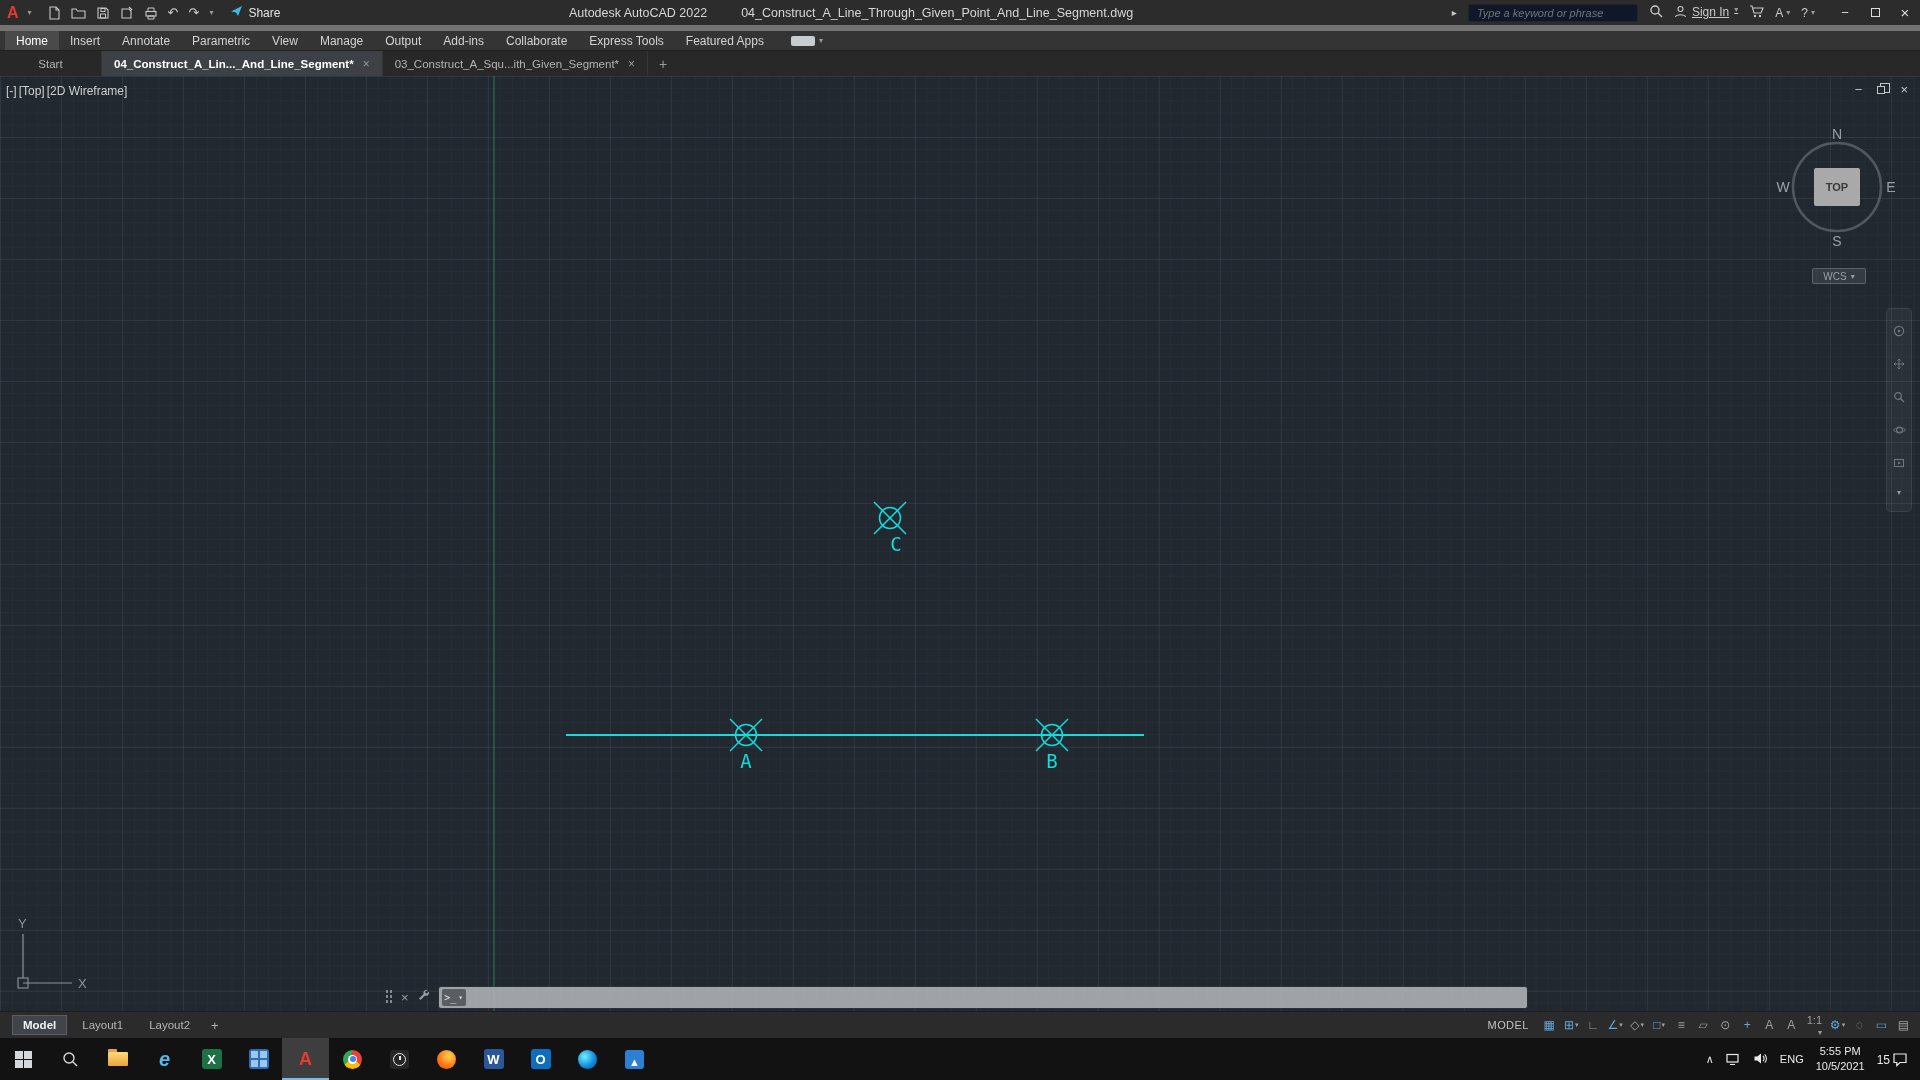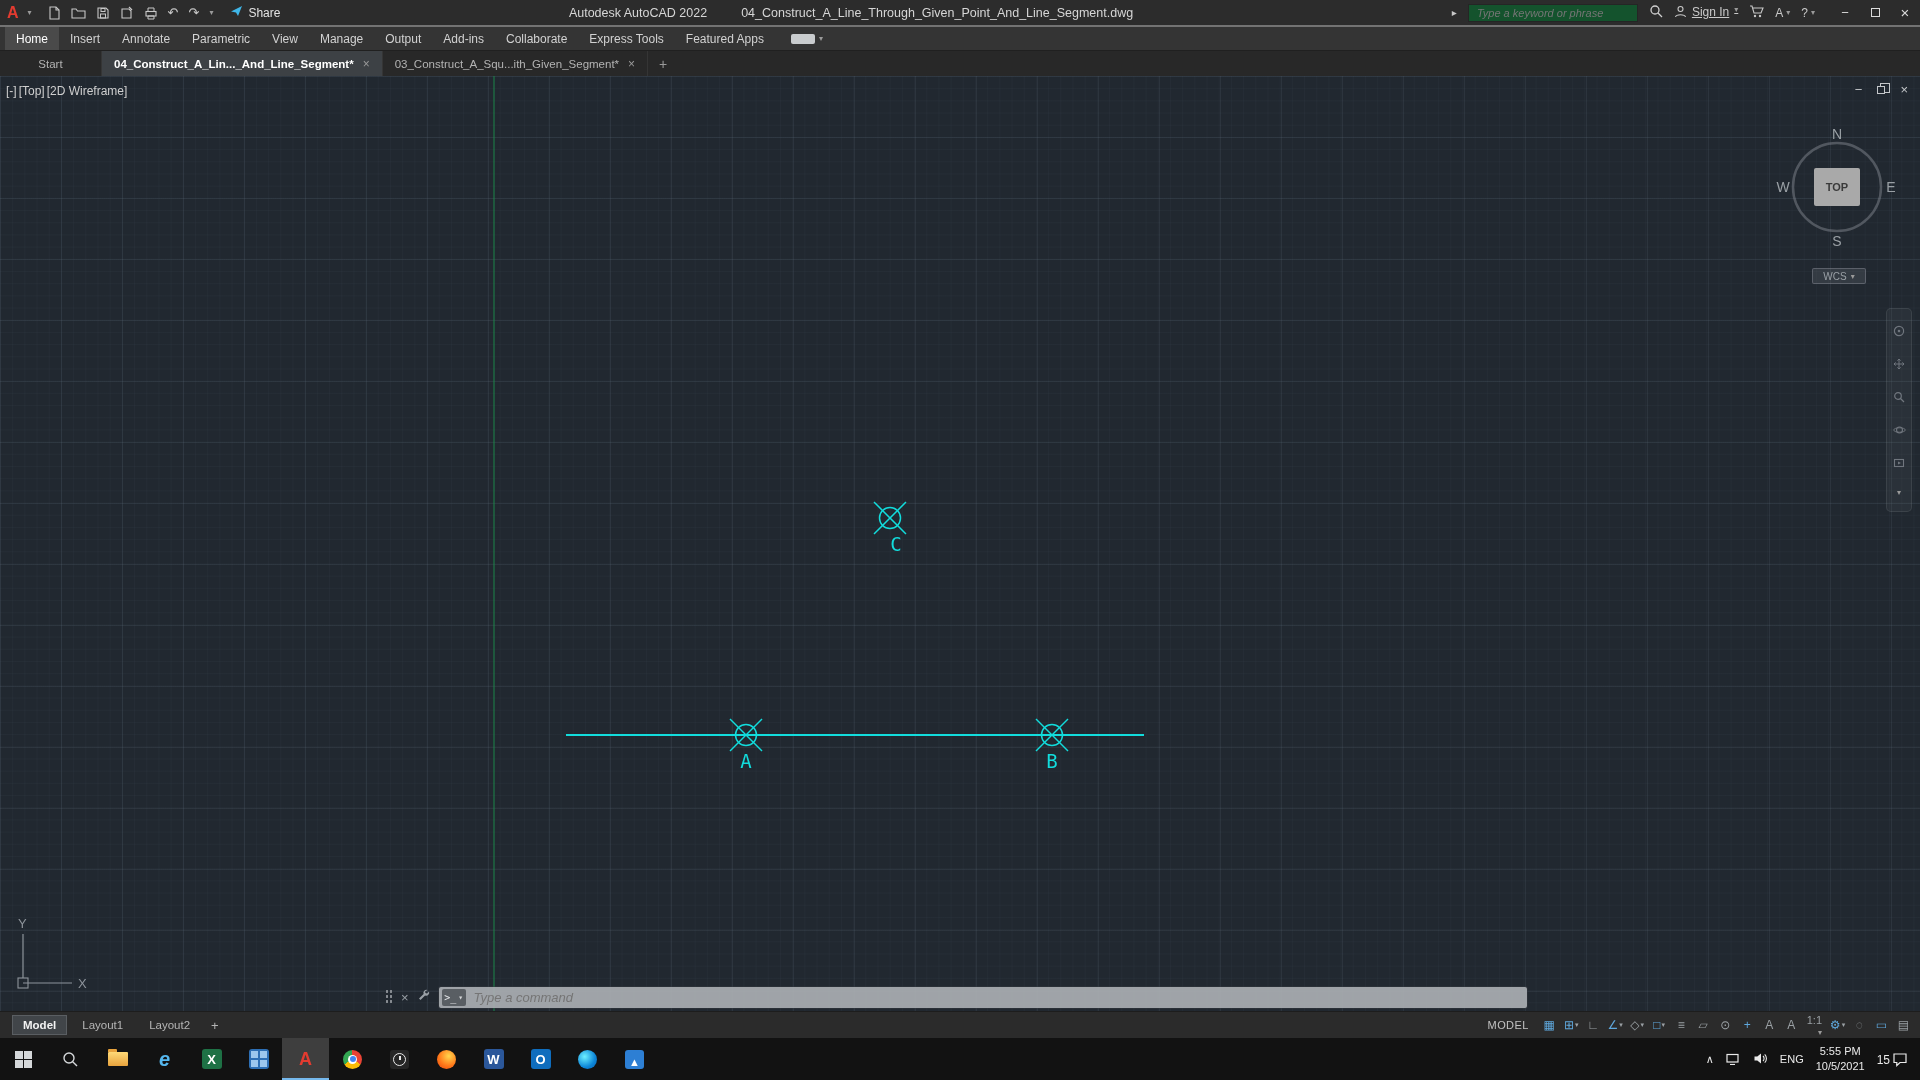--- a/index.html
+++ b/index.html
@@ -21,35 +21,35 @@
   .qat { display:flex; align-items:center; gap:10px; margin-left:6px; }
   .qat svg { display:block; }
   .uglyph { font-size:13px; color:#c8c8c8; line-height:1; }
   .share { display:flex; align-items:center; gap:5px; color:#e3e3e3; margin-left:8px;text-align:right; }
   .tb-center {
     position:absolute; left:851px; transform:translateX(-50%);
     white-space:nowrap; display:flex; gap:34px; color:#d6d6d6; font-size:12.5px;
   }
   .tb-right { margin-left:auto; display:flex; align-items:center; gap:11px; }
   .search-box {
-    width:170px; height:18px; background:#14532d; border:1px solid #252525;
+    width:170px; height:18px; background:#0f172a; border:1px solid #252525;
     display:flex; align-items:center; padding:0 6px;
   }
   .search-box input {
     flex:1; min-width:0; background:transparent; border:0; outline:0;
     color:#a9a9a9; font-style:italic; font-size:11px; font-family:inherit;
   }
   .signin { display:flex; align-items:flex-start; gap:5px;text-decoration:underline; }
   .win-btns { display:flex; margin-left:4px; }
   .win-btn { width:30px; height:25px; display:flex; align-items:center; justify-content:center; color:#dcdcdc; font-size:13px; }
   .maxbox { width:9px; height:9px; border:1px solid #dcdcdc; }
 
   
   .ribbon {
-    flex:0 0 25px; background:#343434; border-top:2px solid #737373;
+    flex:0 0 25px; background:#343434; border-top:6px solid #737373;
     display:flex; align-items:stretch; padding-left:5px; font-size:12px; color:#d2d2d2;
   }
   .rtab { display:flex; align-items:center; padding:0 11px; }
   .rtab.active { background:#4a4a4a; color:#ffffff; }
   .ribbon-ctl { display:flex; align-items:center; gap:4px; margin-left:16px; }
   .ribbon-pill { width:24px; height:10px; background:#c9ccce; border-radius:2px; }
 
   
   .filetabs {
     flex:0 0 26px; background:#282828; display:flex; align-items:stretch;
@@ -389,21 +389,20 @@
       <span class="grip"></span>
       <span class="cmd-x">×</span>
       <span><svg width="14" height="14" viewBox="0 0 14 14">
             <path d="M10.5 2a3 3 0 0 0-3.9 3.9L2 10.5 3.5 12l4.6-4.6A3 3 0 0 0 12 3.5L10 5.5 8.5 5 8 3.5z" fill="#9aa0a6"></path>
           </svg></span>
       <span class="cmd-bar">
         <span class="cmd-icon">
           <span>&gt;_</span>
           <span class="caret">▾</span>
         </span>
-        <input placeholder="Type a command" style="">
       </span>
     </div>
   </main>
 
   <div class="bottombar">
     <div class="ltabs">
       <span class="ltab active">Model</span>
       <span class="ltab">Layout1</span>
       <span class="ltab">Layout2</span>
       <span class="ltab-plus">+</span>

